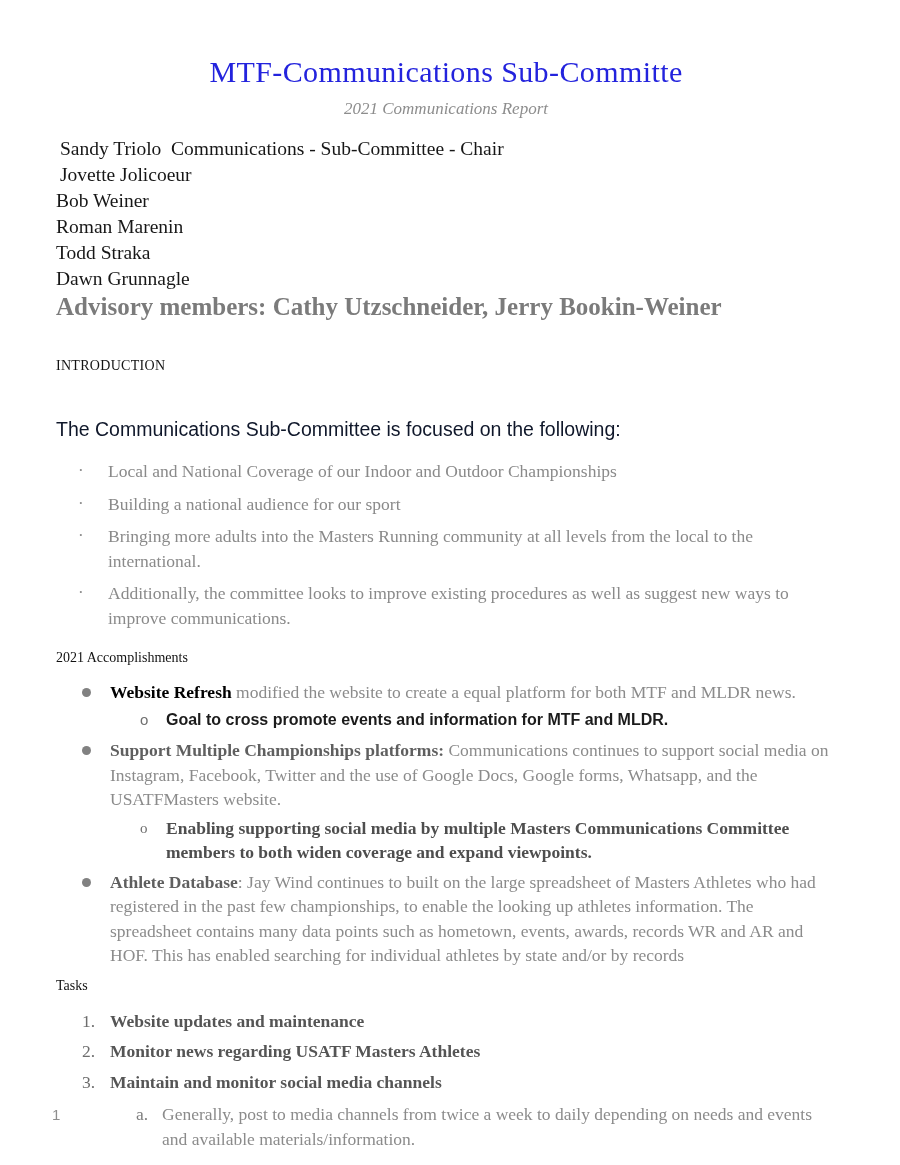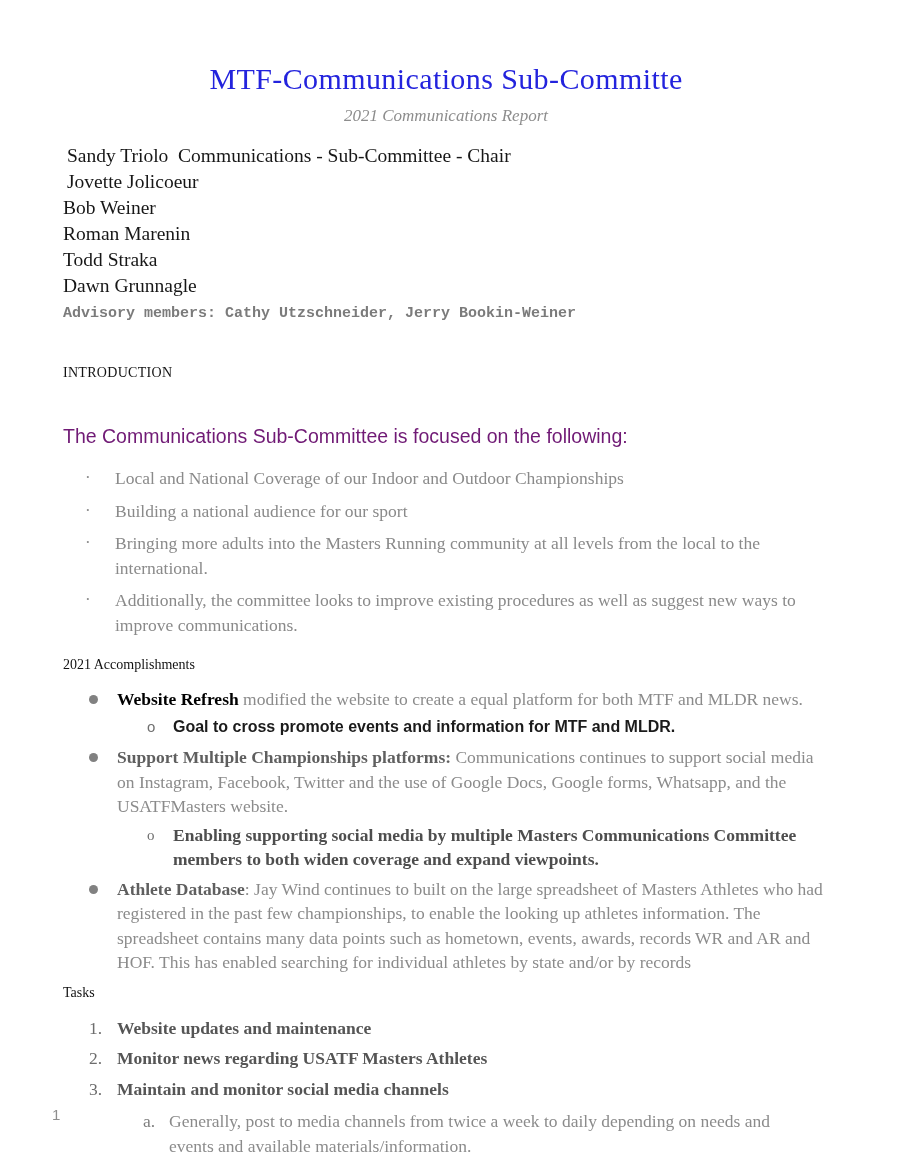--- a/index.html
+++ b/index.html
@@ -13,21 +13,21 @@
     position: relative;
     font-family: "Liberation Serif", serif;
     color: #000000;
     -webkit-font-smoothing: antialiased;
   }
   .page {
     position: relative;
     width: 892px;
     height: 1165px;
     box-sizing: border-box;
-    padding: 11px;
+    padding: 4px;
     overflow: hidden;
   }
 
   
   .doc-title {
     text-align: center;
     color: #2323dd;
     font-family: "Liberation Serif", serif;
     font-size: 30px;
     font-weight: 400;
@@ -59,40 +59,40 @@
     font-size: 19.5px;
     line-height: 26px;
     color: #171717;
     white-space: pre;
   }
   .roster li.indented {
     text-indent: 4px;
   }
   .advisory {
     padding: 2px 0 0 52px;
-    font-family: Liberation Mono, monospace;
-    font-size: 15px;
+    font-family: Liberation Serif, serif;
+    font-size: 25px;
     line-height: 26px;
     font-weight: 700;
     color: #7b7b7b;
   }
 
   
   .section-intro {
     padding: 38px 0 0 52px;
     font-family: "Liberation Serif", serif;
     font-size: 14px;
     letter-spacing: 0.3px;
     color: #131313;
   }
   .focus-line {
     padding: 44px 0 0 52px;
     font-family: "Liberation Sans", sans-serif;
     font-size: 19.5px;
-    color: #701a75;
+    color: #0f172a;
   }
 
   
   ul.focus-list {
     margin: 0;
     padding: 18px 0 0 0;
     list-style: none;
   }
   ul.focus-list > li {
     position: relative;

